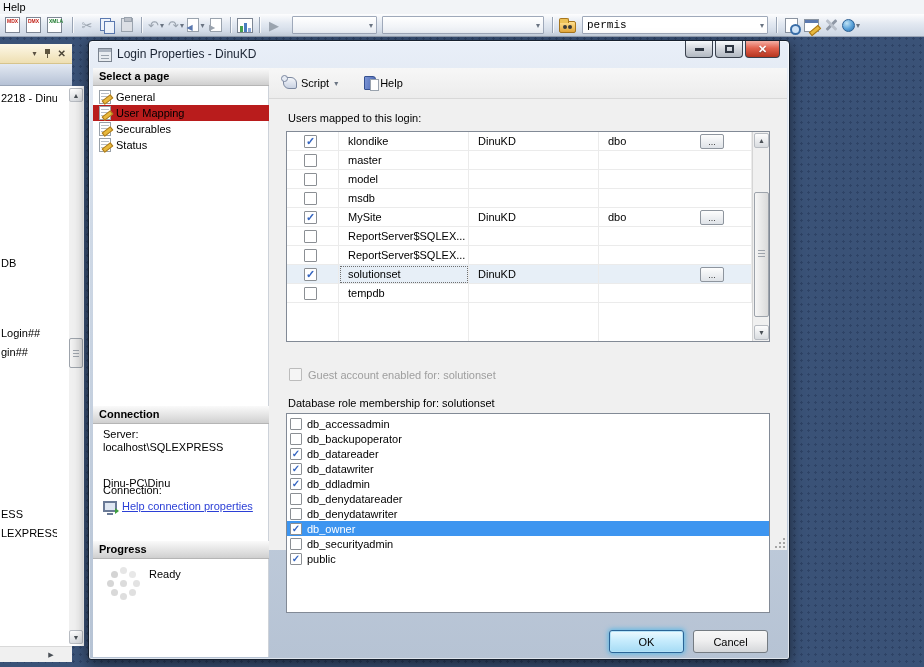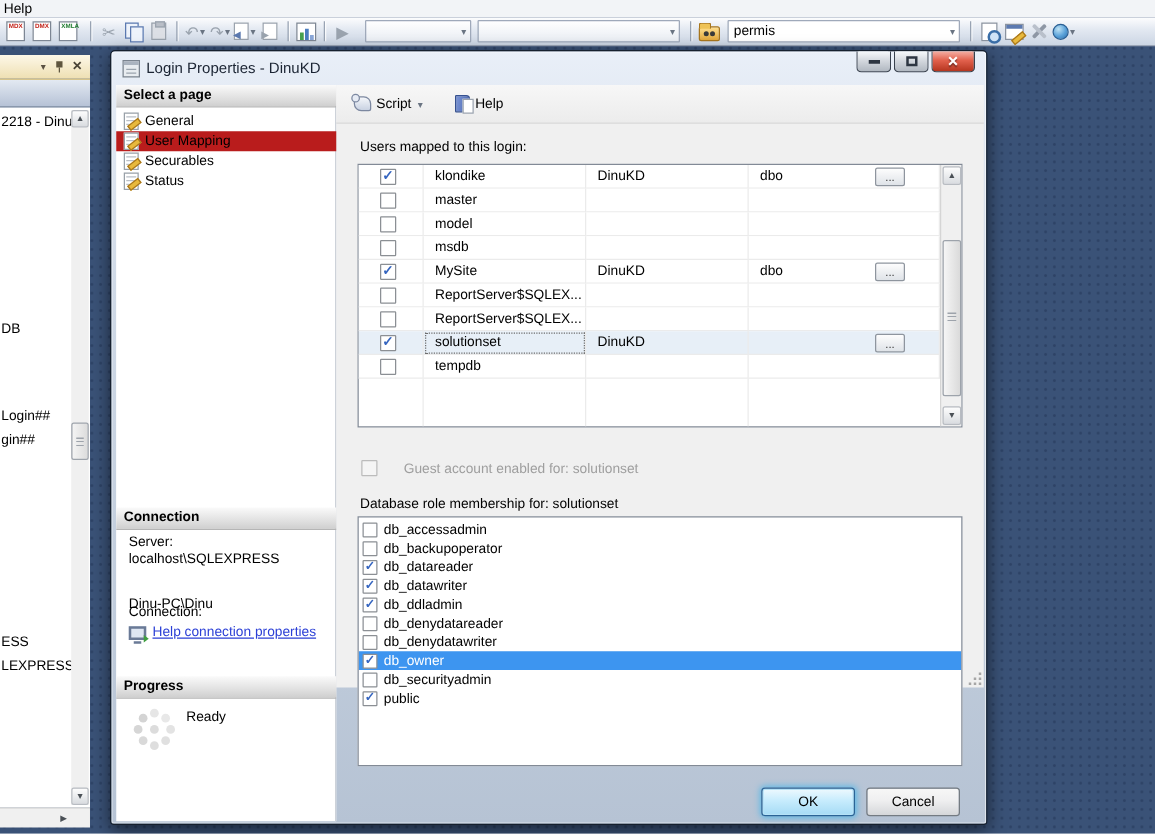--- a/index.html
+++ b/index.html
@@ -27,21 +27,21 @@
   .ic-paste { position:relative; width:12px; height:14px; background:#dcdfe5; border:1px solid #9aa3ae; }
   .ic-paste::before { content:''; position:absolute; left:2px; top:-2px; width:6px; height:3px; background:#b9bec7; border:1px solid #9aa3ae; }
   .ic-navdoc { position:relative; width:12px; height:14px; background:#fff; border:1px solid #9aa3ae; }
   .ic-navdoc .arr { position:absolute; left:-2px; bottom:-1px; font-size:8px; }
   .ic-chart { width:16px; height:15px; background:#fff; border:1px solid #7d8694;
     background-image:linear-gradient(#48a14f,#48a14f),linear-gradient(#4a7dc0,#4a7dc0),linear-gradient(#8aa7d8,#8aa7d8);
     background-size:3px 6px,3px 9px,3px 4px; background-position:2px 7px,6px 4px,10px 9px; background-repeat:no-repeat; }
   .combo { height:18px; background:linear-gradient(#ffffff,#e9edf3); border:1px solid #9fa9ba; display:flex; align-items:center; justify-content:flex-end; padding-right:3px; flex:none; border-radius:1px; }
   .combo .drop { font-size:8px; color:#6a7482; }
   .combo-find { width:186px; background:#fff; justify-content:space-between; padding-left:0; }
-  .combo-find input { border:none; outline:none; width:160px; height:14px; font-size:11px; font-family:Liberation Sans, sans-serif; padding-left:4px; background:transparent; }
+  .combo-find input { border:none; outline:none; width:160px; height:14px; font-size:11px; font-family:Liberation Mono, monospace; padding-left:4px; background:transparent; }
   .ic-folder { position:relative; width:17px; height:12px; background:linear-gradient(#ffdf8e,#e3a83c); border:1px solid #a8761d; border-radius:2px; margin-top:3px; }
   .ic-folder::before { content:''; position:absolute; top:-4px; left:-1px; width:8px; height:4px; background:#eec257; border:1px solid #a8761d; border-bottom:none; border-radius:2px 2px 0 0; }
   .ic-folder::after { content:''; position:absolute; left:3px; top:3px; width:4px; height:4px; border-radius:50%; background:#3a3a3a; box-shadow:5px 0 0 #3a3a3a; }
   .ic-searchdoc { position:relative; width:13px; height:15px; background:#fff; border:1px solid #8a93a0; }
   .ic-searchdoc::after { content:''; position:absolute; right:-4px; bottom:-3px; width:7px; height:7px; border:2px solid #3a6ea8; border-radius:50%; background:#cfe3f7; }
   .ic-props { position:relative; width:15px; height:13px; background:#fff; border:1px solid #8a93a0; }
   .ic-props::before { content:''; position:absolute; top:0; left:0; right:0; height:3px; background:#5b79b0; }
   .ic-props::after { content:''; position:absolute; right:-3px; bottom:-2px; width:10px; height:3px; background:#e8b93c; border:1px solid #a8761d; transform:rotate(-40deg); }
   .ic-tools { position:relative; width:16px; height:16px; }
   .ic-tools::before { content:''; position:absolute; left:7px; top:1px; width:3px; height:14px; background:#8e97a5; transform:rotate(45deg); border-radius:1px; }
@@ -53,21 +53,21 @@
   .oe-header { position:absolute; left:0; top:44px; width:72px; height:20px;
                background:linear-gradient(#fdf8e8,#eedfb2); border-bottom:1px solid #d6c48c;
                display:flex; align-items:center; justify-content:flex-end; gap:6px; padding-right:6px; }
   .oe-header .drop { color:#5a5142; font-size:8px; }
   .pin-icon { position:relative; width:9px; height:10px; }
   .pin-icon::before { content:''; position:absolute; left:2px; top:0; width:5px; height:5px; background:#5f563f; }
   .pin-icon::after { content:''; position:absolute; left:4px; top:5px; width:1px; height:4px; background:#5f563f; }
   .oe-close { font-size:10px; font-weight:bold; color:#4a4436; line-height:1; }
   .oe-toolbar { position:absolute; left:0; top:64px; width:72px; height:22px;
                 background:linear-gradient(#e3e9f2,#b6c2d6); border-bottom:1px solid #9aa6b8; }
-  .oe-body { position:absolute; left:0; top:86px; width:72px; height:560px; background:#fff; overflow:hidden; }
+  .oe-body { position:absolute; left:0; top:86px; width:84px; height:560px; background:#fff; overflow:hidden; }
   .oe-frag { position:absolute; left:1px; font-size:11px; color:#000; white-space:nowrap; width:56px; overflow:hidden; }
   .f1{top:6px;} .f2{top:171px;} .f3{top:241px;} .f4{top:260px;} .f5{top:422px;} .f6{top:441px;}
   .oe-vscroll { position:absolute; right:1px; top:2px; width:14px; height:556px; background:#f0f0f0; }
   .oe-sb-btn { position:absolute; left:0; width:14px; height:14px; background:linear-gradient(#fdfdfd,#d9dce0); border:1px solid #b8bcc2; border-radius:2px; font-size:7px; color:#4a5056; display:flex; align-items:center; justify-content:center; }
   .oe-up{top:0;} .oe-down{bottom:0;}
   .oe-thumb { position:absolute; left:0; top:250px; width:14px; height:30px; background:linear-gradient(90deg,#f4f4f4,#dcdcdc); border:1px solid #9da3ab; border-radius:2px; }
   .oe-thumb::after { content:''; position:absolute; left:3px; top:11px; width:6px; height:7px;
     background:repeating-linear-gradient(#9da3ab 0 1px, transparent 1px 3px); }
   .oe-hscroll { position:absolute; left:0; top:646px; width:72px; height:16px; background:#f0f0f0; border-top:1px solid #d9d9d9; }
   .oe-hbtn { position:absolute; left:44px; top:1px; width:14px; height:14px; font-size:7px; color:#4a5056; display:flex; align-items:center; justify-content:center; }
@@ -148,21 +148,21 @@
   .sb-thumb { position:absolute; left:1px; top:60px; width:15px; height:125px; background:linear-gradient(90deg,#f6f6f6,#dadada); border:1px solid #9da3ab; border-radius:2px; }
   .sb-thumb::after { content:''; position:absolute; left:3px; top:57px; width:7px; height:8px;
     background:repeating-linear-gradient(#9da3ab 0 1px, transparent 1px 3px); }
 
   
   .cb { box-sizing:border-box; width:13px; height:13px; background:#fff; border:1px solid #8b8f94; border-radius:1px;
         display:flex; align-items:center; justify-content:center; font-size:11px; font-weight:bold; color:#3565c0; line-height:1; flex:none; }
   .cb.small { width:12px; height:12px; font-size:10px; }
   .cb.disabled { background:#f5f5f5; border-color:#bcbcbc; }
 
-  .guest-row { position:absolute; left:20px; top:300px; display:flex; align-items:center; gap:21px; }
+  .guest-row { position:absolute; left:20px; top:300px; display:flex; align-items:center; gap:6px; }
   .guest-label { font-size:11px; color:#9e9e9e; }
 
   
   .rolebox { position:absolute; left:17px; top:345px; width:484px; height:200px; background:#fff; border:1px solid #828a96; padding-top:2px; overflow:hidden; }
   .role-item { display:flex; align-items:center; height:15px; padding-left:3px; gap:5px; font-size:11px; color:#000; }
   .role-item.selected { background:#3d95f0; color:#fff; }
 
   .btn { position:absolute; width:75px; height:23px; font-size:11px; color:#000; display:flex; align-items:center; justify-content:center; border-radius:3px; font-family:"Liberation Sans",sans-serif; }
   .btn-ok { left:340px; top:562px; border:1px solid #2a6496; background:linear-gradient(#eef9fe,#c7ecfd 45%,#a5dbf5); box-shadow:0 0 0 1px #b5e2f7 inset, 0 0 5px 1px #5cb8e6; }
   .btn-cancel { left:424px; top:562px; border:1px solid #747b82; background:linear-gradient(#f7f7f7,#efeff0 45%,#d5d7da); }

